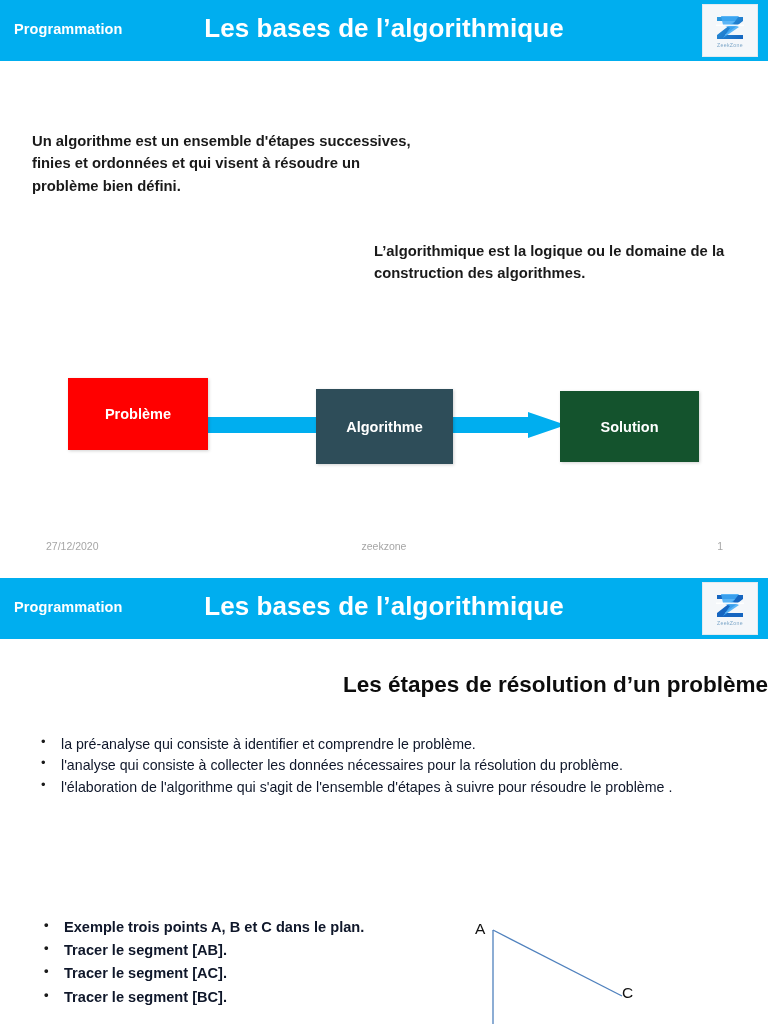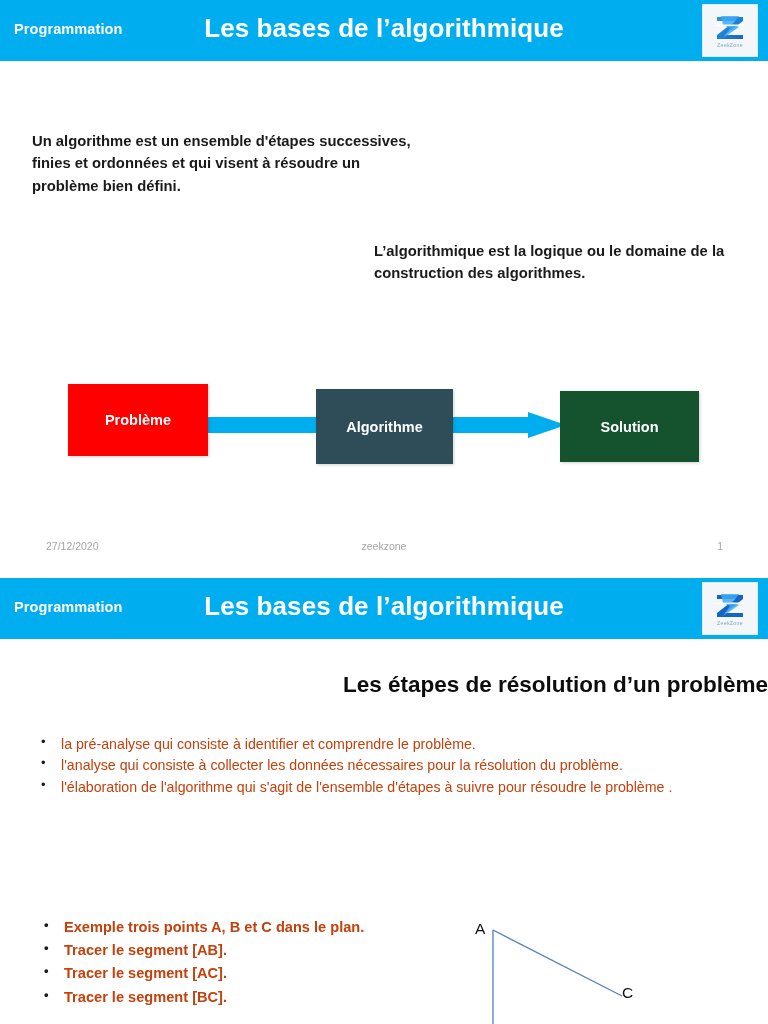--- a/index.html
+++ b/index.html
@@ -114,21 +114,21 @@
     position: absolute;
     display: flex;
     align-items: center;
     justify-content: center;
     color: #ffffff;
     font-size: 14.5px;
     font-weight: bold;
     box-shadow: 1px 1px 3px rgba(0,0,0,0.18);
   }
   #flow-box-probleme {
-    left: 68px; top: 6px; width: 140px; height: 72px;
+    left: 68px; top: 0; width: 140px; height: 72px;
     background: #FF0000;
   }
   #flow-box-algorithme {
     left: 316px; top: 11px; width: 137px; height: 75px;
     background: #2E4D59;
     text-align: center;
   }
   #flow-box-solution {
     left: 560px; top: 13px; width: 139px; height: 71px;
     background: #14532d;
@@ -162,21 +162,21 @@
   #example-title { top: 284px; font-size: 23px; }
 
   .bullet-list { position: absolute; list-style: none; }
   #steps-list   { left: 30px; top: 156px; width: 710px; }
   #example-list { left: 30px; top: 338px; width: 420px; }
 
   .bullet-item {
     position: relative;
     padding-left: 31px;
     font-size: 14.2px;
-    color: #c2410c;
+    color: #0f172a;
     line-height: 1.44;
     margin-bottom: 1px;
   }
   .bullet-item::before {
     content: "\2022";
     position: absolute;
     left: 11px;
     top: -1px;
     font-size: 13px;
     color: #1a1a1a;

